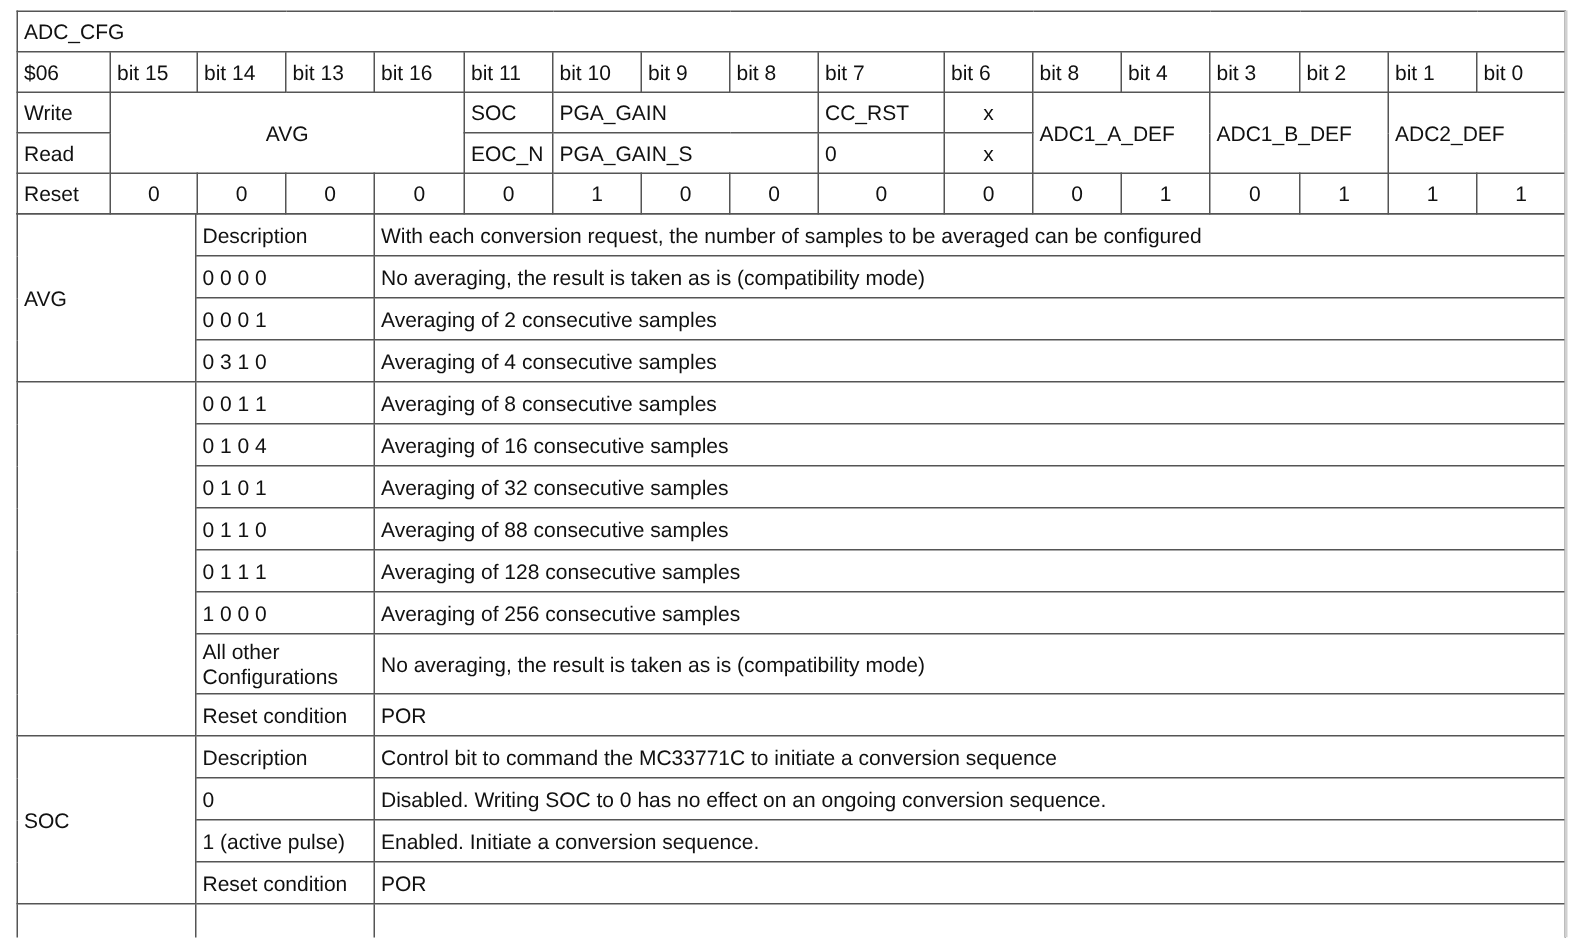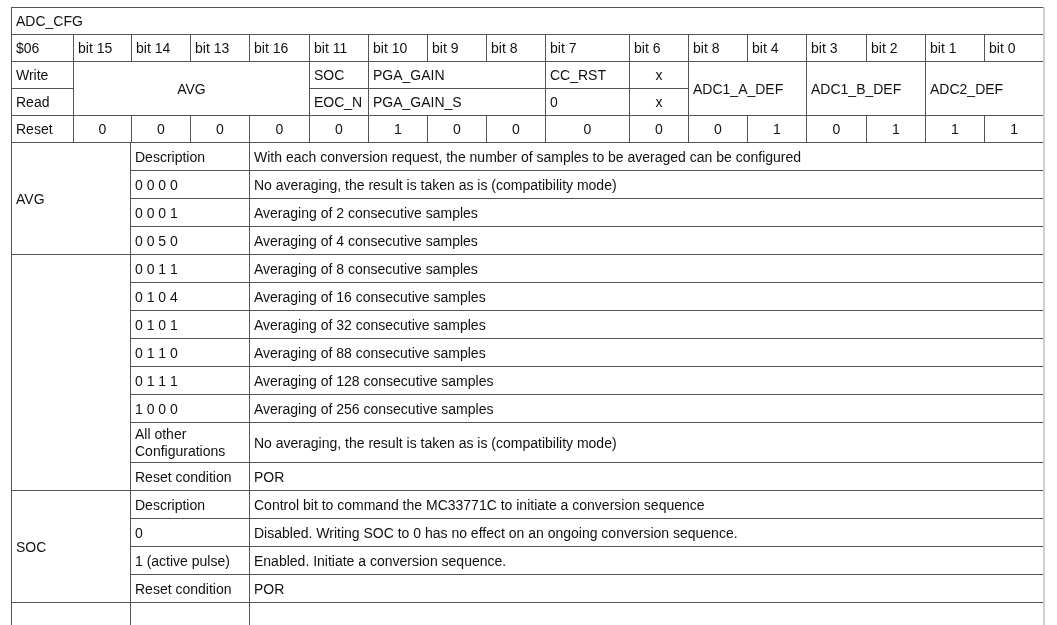--- a/index.html
+++ b/index.html
@@ -120,21 +120,21 @@
     </tr>
     <tr class="desc">
       <td>0 0 0 0</td>
       <td>No averaging, the result is taken as is (compatibility mode)</td>
     </tr>
     <tr class="desc">
       <td>0 0 0 1</td>
       <td>Averaging of 2 consecutive samples</td>
     </tr>
     <tr class="desc">
-      <td>0 0 5 0</td>
+      <td>0 3 1 0</td>
       <td>Averaging of 4 consecutive samples</td>
     </tr>
 
     <tr class="desc">
       <td rowspan="8"></td>
       <td>0 0 1 1</td>
       <td>Averaging of 8 consecutive samples</td>
     </tr>
     <tr class="desc">
       <td>0 1 0 4</td>

